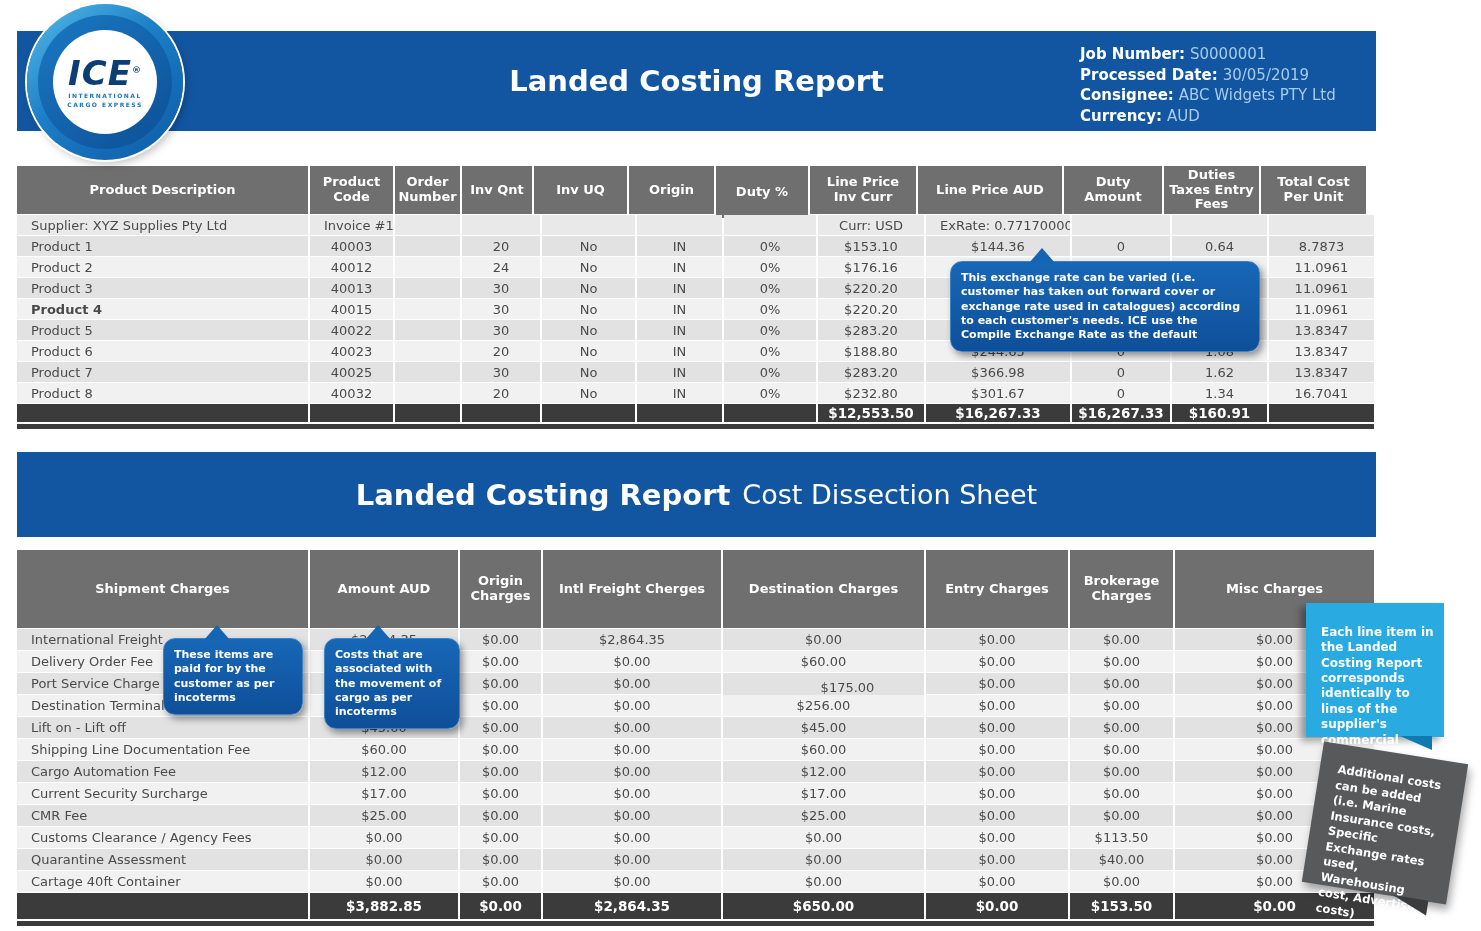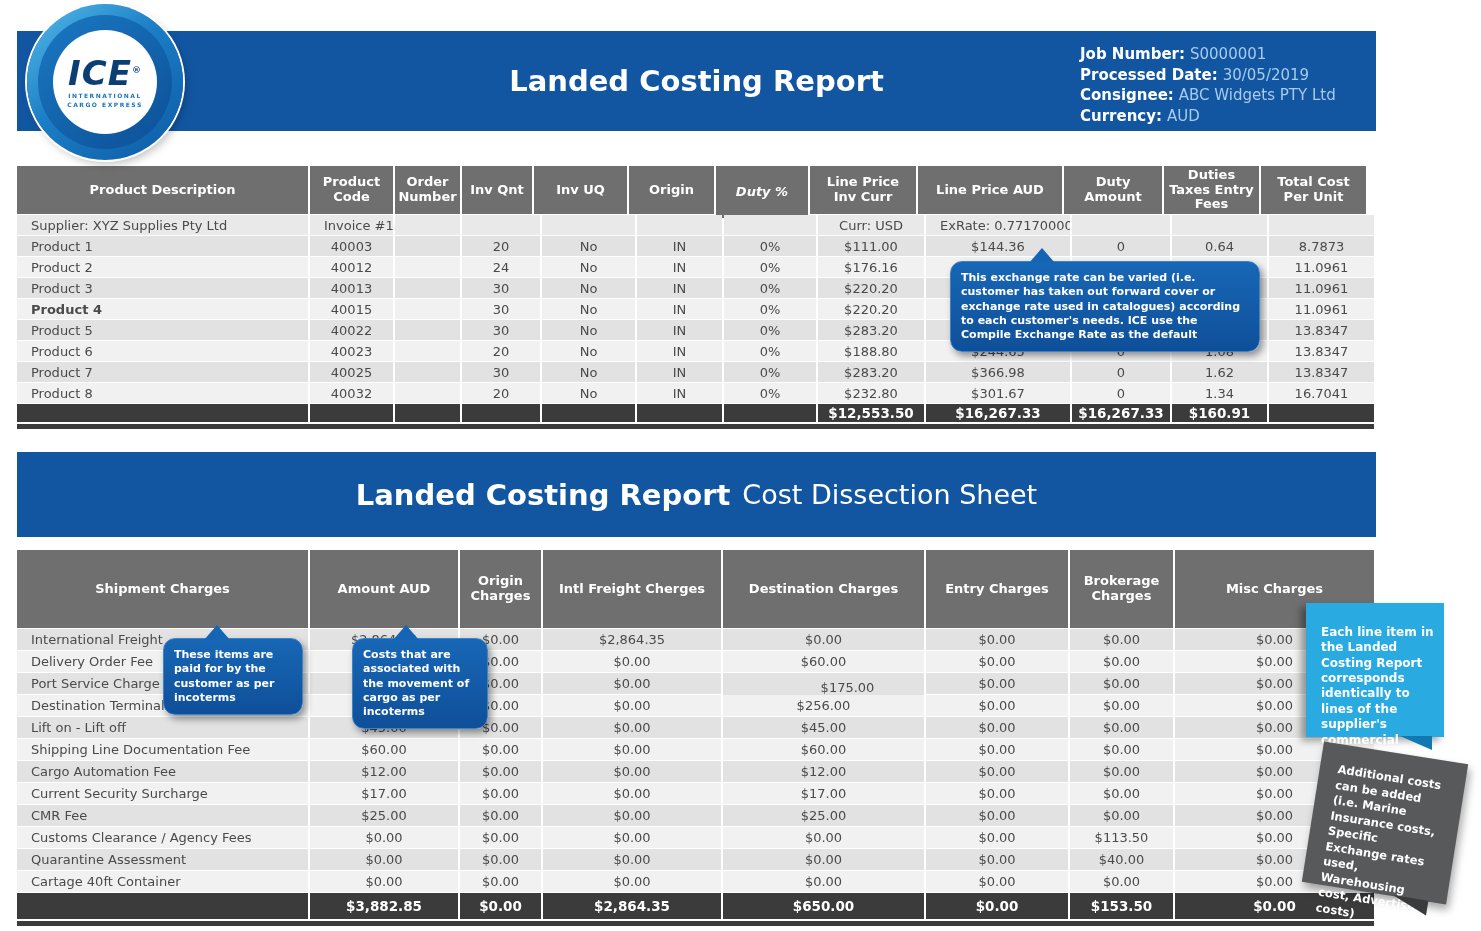--- a/index.html
+++ b/index.html
@@ -51,21 +51,21 @@
   .tip{position:absolute;z-index:20;background:linear-gradient(180deg,#1767b6,#0f4f99);
        border:1px solid #3d84c6;border-radius:12px;box-shadow:3px 4px 7px rgba(0,0,0,.4);
        color:#fff;font-size:11px;font-weight:bold;line-height:1.3;padding:9px 10px;}
   .tip-arrow{position:absolute;top:-14px;width:0;height:0;
              border-left:13px solid transparent;border-right:13px solid transparent;
              border-bottom:15px solid #1465b3;}
   #tip-exrate{left:950px;top:261px;width:288px;}
   #tip-exrate .tip-arrow{left:78px;}
   #tip-incoterms{left:163px;top:638px;width:118px;}
   #tip-incoterms .tip-arrow{left:40px;}
-  #tip-cargo{left:352px;top:638px;width:114px;}
+  #tip-cargo{left:324px;top:638px;width:114px;}
   #tip-cargo .tip-arrow{left:40px;}
 
   
   .note{position:absolute;z-index:25;color:#fff;font-weight:bold;}
   .note-cyan{left:1306px;top:603px;width:138px;height:134px;background:#29abe2;
              padding:22px 10px 10px 15px;box-sizing:border-box;font-size:12px;line-height:1.28;
              box-shadow:-5px 4px 7px rgba(0,0,0,.35);}
   .note-cyan .fold{position:absolute;right:12px;bottom:-13px;width:0;height:0;
                    border-top:14px solid #1079b1;border-left:32px solid transparent;}
   .note-gray{left:1312px;top:752px;width:146px;height:142px;background:#58595b;
@@ -99,21 +99,21 @@
   </div>
 
   <div id="table1" class="tbl">
       <div class="trow" style="height: 48px;">
         <div class="cell th" style="width: 291px; height: 48px;">Product Description</div>
         <div class="cell th" style="width: 83px; height: 48px;">Product Code</div>
         <div class="cell th" style="width: 65px; height: 48px;">Order Number</div>
         <div class="cell th" style="width: 70px; height: 48px;">Inv Qnt</div>
         <div class="cell th" style="width: 93px; height: 48px;">Inv UQ</div>
         <div class="cell th" style="width: 85px; height: 48px;">Origin</div>
-        <div class="cell th" style="width: 92px; height: 52px; font-style: italic;">Duty %</div>
+        <div class="cell th" style="width: 92px; height: 52px;">Duty %</div>
         <div class="cell th" style="width: 106px; height: 48px;">Line Price Inv Curr</div>
         <div class="cell th" style="width: 144px; height: 48px;">Line Price AUD</div>
         <div class="cell th" style="width: 98px; height: 48px;">Duty Amount</div>
         <div class="cell th" style="width: 95px; height: 48px;">Duties Taxes Entry Fees</div>
         <div class="cell th" style="width: 105px; height: 48px;">Total Cost Per Unit</div>
       </div>
       <div class="trow" style="height: 20px;">
         <div class="cell sup left" style="width: 291px; height: 20px;">Supplier: XYZ Supplies Pty Ltd</div>
         <div class="cell sup left" style="width: 83px; height: 20px;">Invoice #1</div>
         <div class="cell sup" style="width: 65px; height: 20px;"></div>
@@ -128,21 +128,21 @@
         <div class="cell sup" style="width: 105px; height: 20px;"></div>
       </div>
       <div class="trow" style="height: 20px;">
         <div class="cell even left" style="width: 291px; height: 20px;">Product 1</div>
         <div class="cell even" style="width: 83px; height: 20px;">40003</div>
         <div class="cell even" style="width: 65px; height: 20px;"></div>
         <div class="cell even" style="width: 78px; height: 20px;">20</div>
         <div class="cell even" style="width: 93px; height: 20px;">No</div>
         <div class="cell even" style="width: 85px; height: 20px;">IN</div>
         <div class="cell even" style="width: 92px; height: 20px;">0%</div>
-        <div class="cell even" style="width: 106px; height: 20px;">$111.00</div>
+        <div class="cell even" style="width: 106px; height: 20px;">$153.10</div>
         <div class="cell even" style="width: 144px; height: 20px;">$144.36</div>
         <div class="cell even" style="width: 98px; height: 20px;">0</div>
         <div class="cell even" style="width: 95px; height: 20px;">0.64</div>
         <div class="cell even" style="width: 105px; height: 20px;">8.7873</div>
       </div>
       <div class="trow" style="height: 20px;">
         <div class="cell odd left" style="width: 291px; height: 20px;">Product 2</div>
         <div class="cell odd" style="width: 83px; height: 20px;">40012</div>
         <div class="cell odd" style="width: 65px; height: 20px;"></div>
         <div class="cell odd" style="width: 78px; height: 20px;">24</div>

